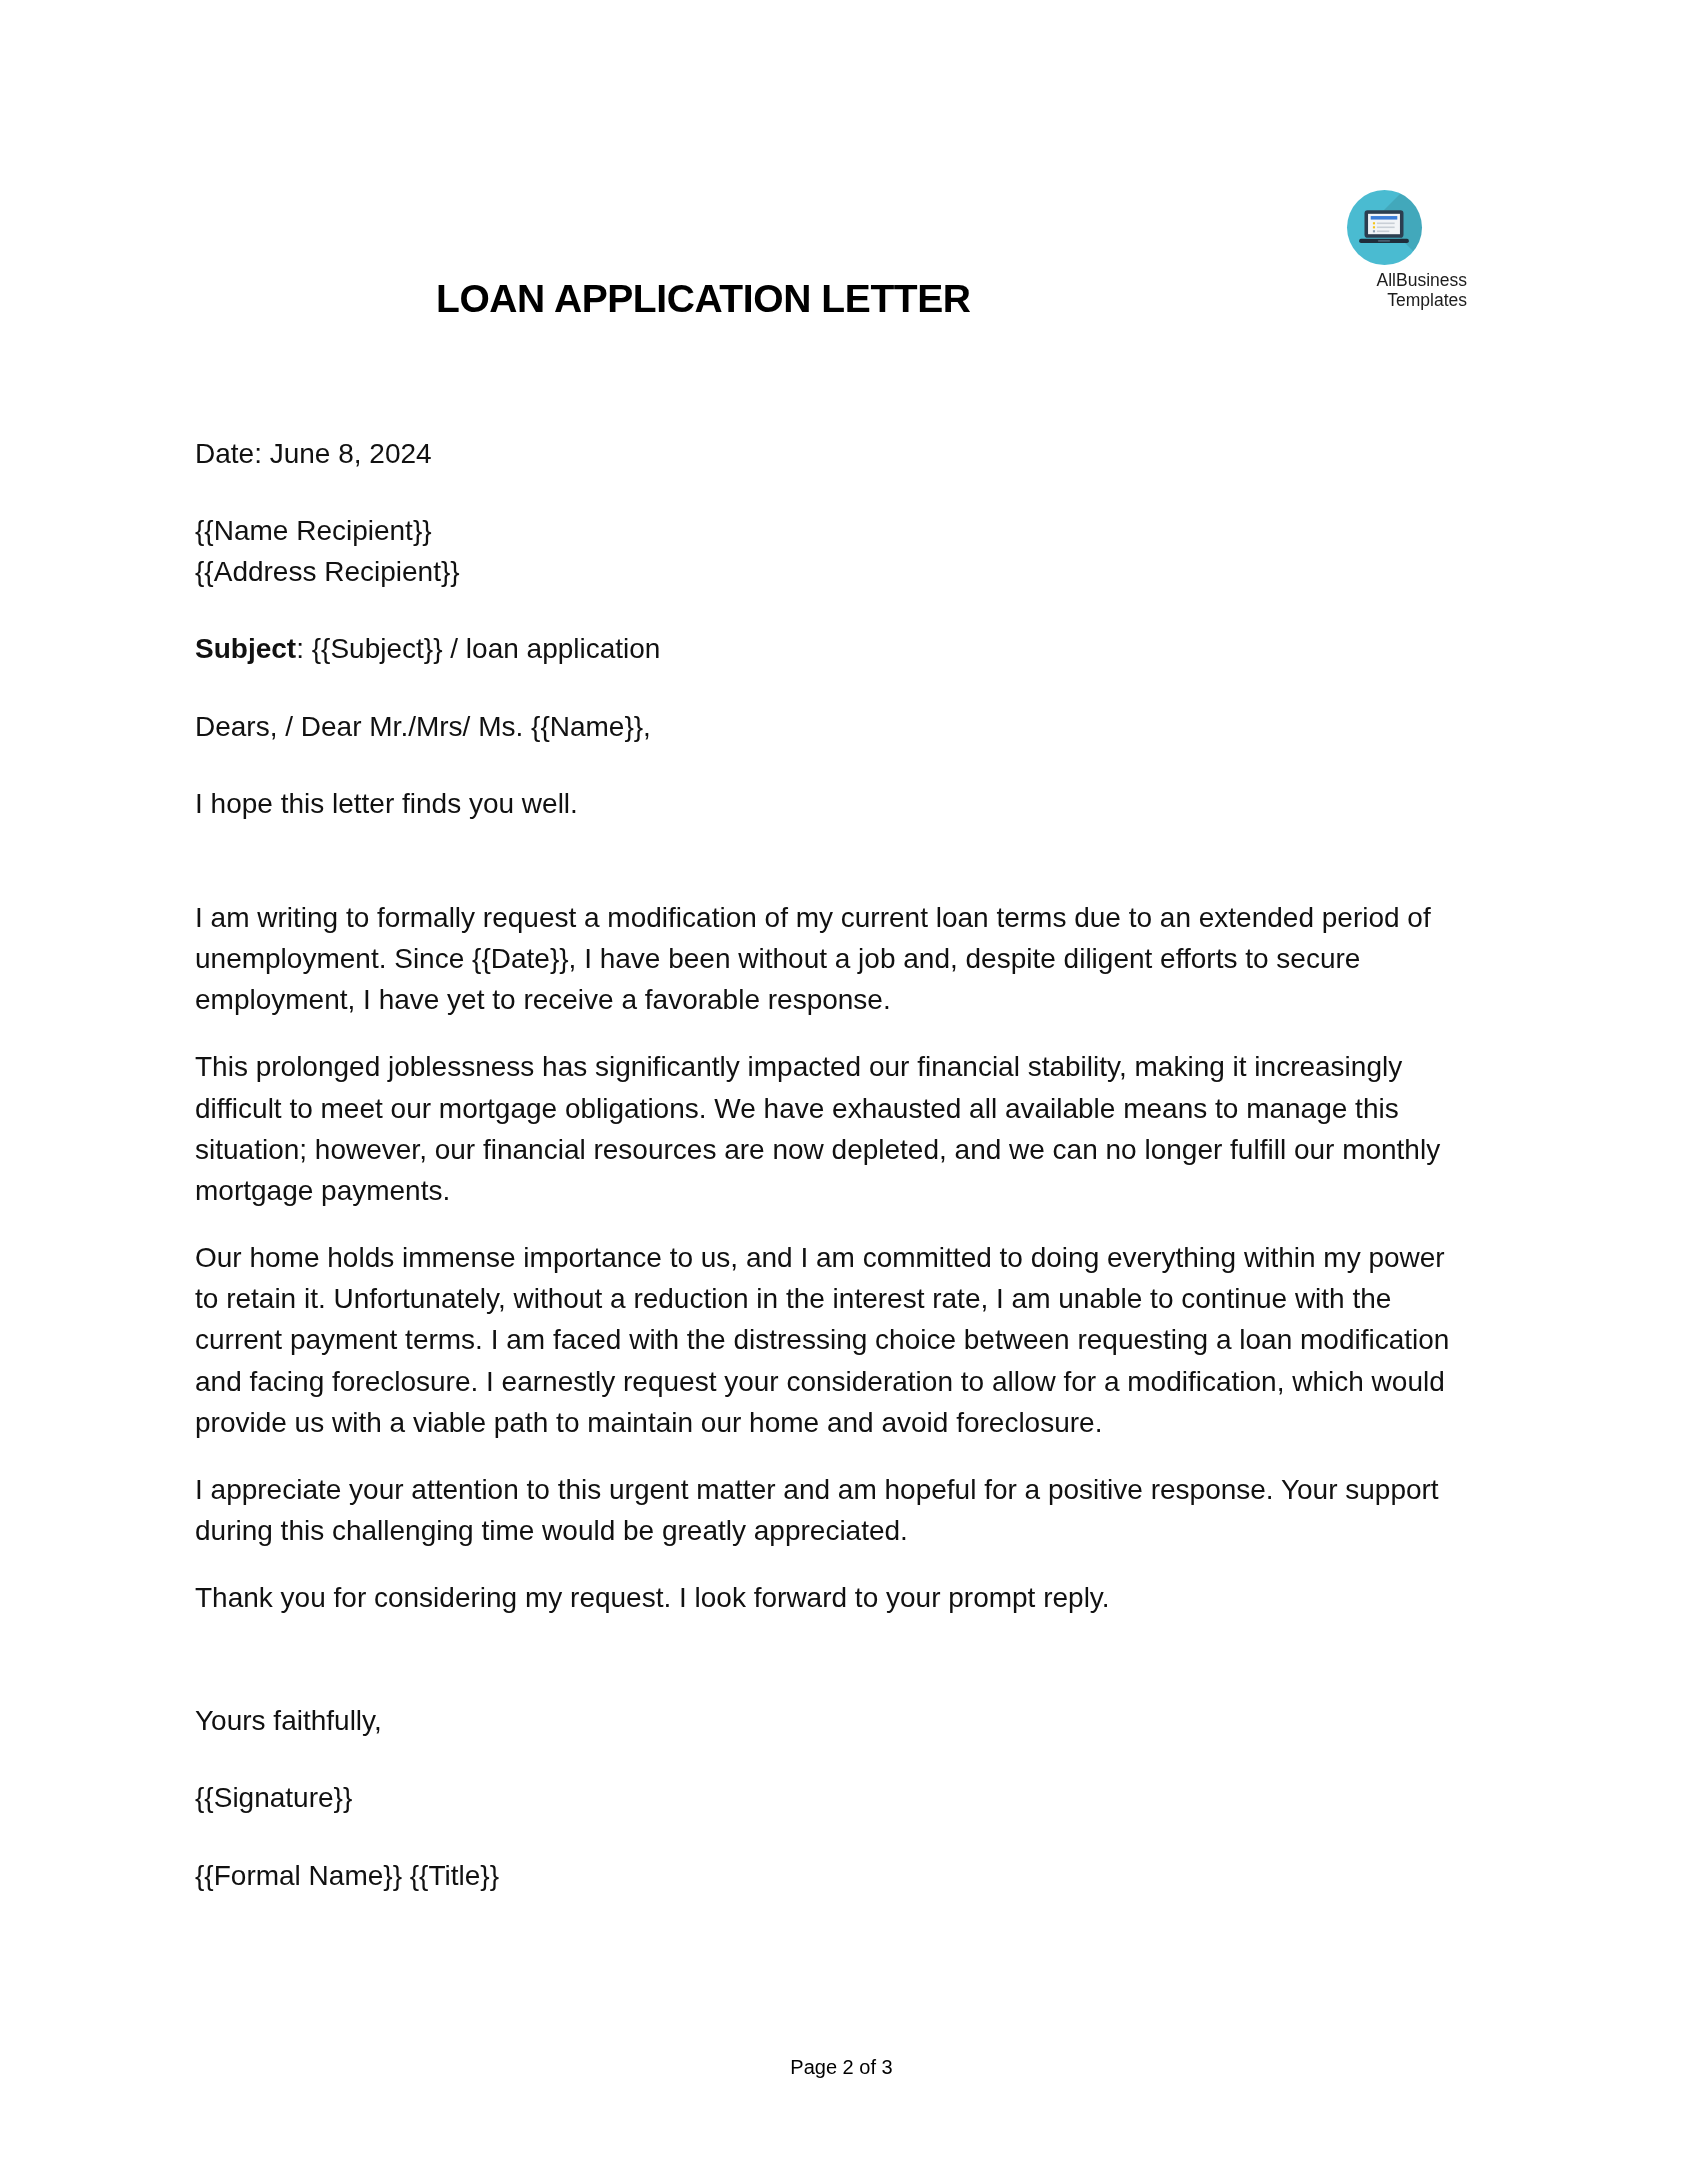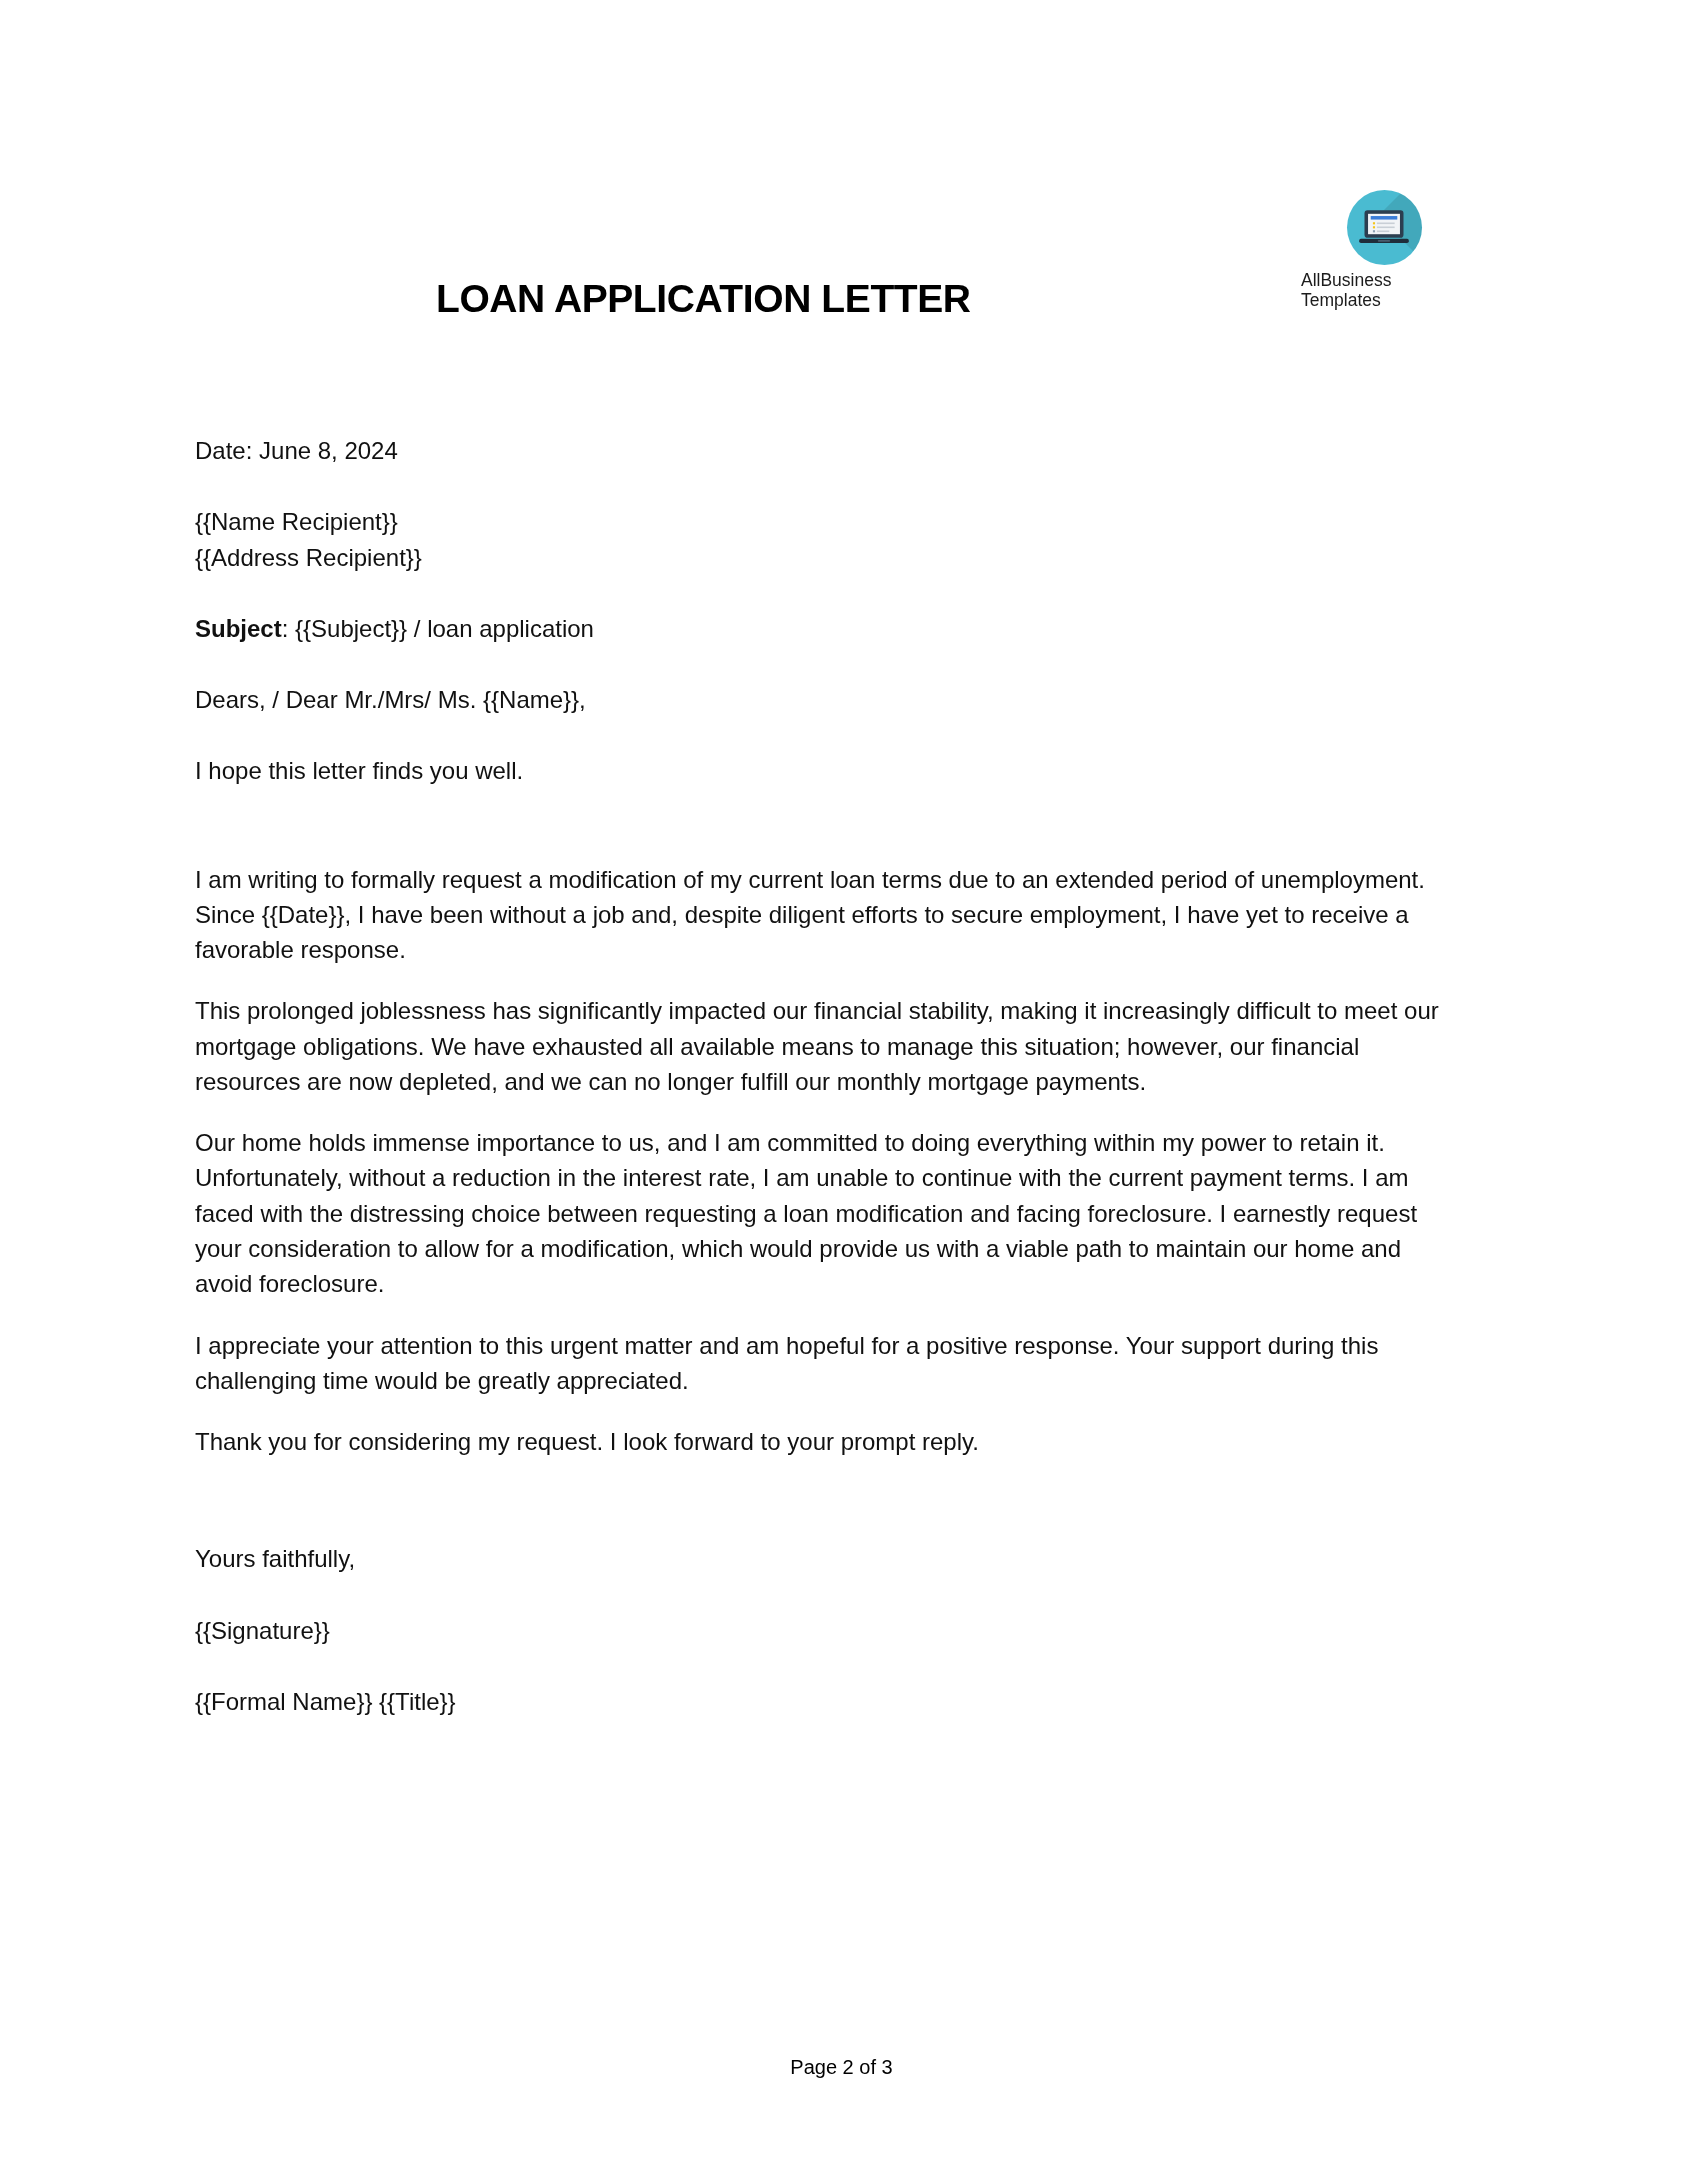--- a/index.html
+++ b/index.html
@@ -19,21 +19,21 @@
     overflow: hidden;
     box-sizing: border-box;
   }
 
   
   .logo-block {
     position: absolute;
     top: 190px;
     left: 1301px;
     width: 166px;
-    text-align: left;
+    text-align: right;
   }
   .logo-circle-wrap {
     width: 166px;
     display: flex;
     justify-content: center;
   }
   .logo-circle {
     position: relative;
     width: 75px;
     height: 75px;
@@ -81,21 +81,21 @@
     white-space: nowrap;
     color: #000000;
   }
 
   
   .letter {
     position: absolute;
     left: 195px;
     top: 433px;
     width: 1263px;
-    font-size: 24px;
+    font-size: 28px;
     line-height: 1.47;
     color: #111111;
   }
   .blk {
     margin: 0;
   }
   .gap-md { height: 36px; }
   .gap-lg { height: 73px; }
   .gap-xl { height: 56px; }
   .para {

